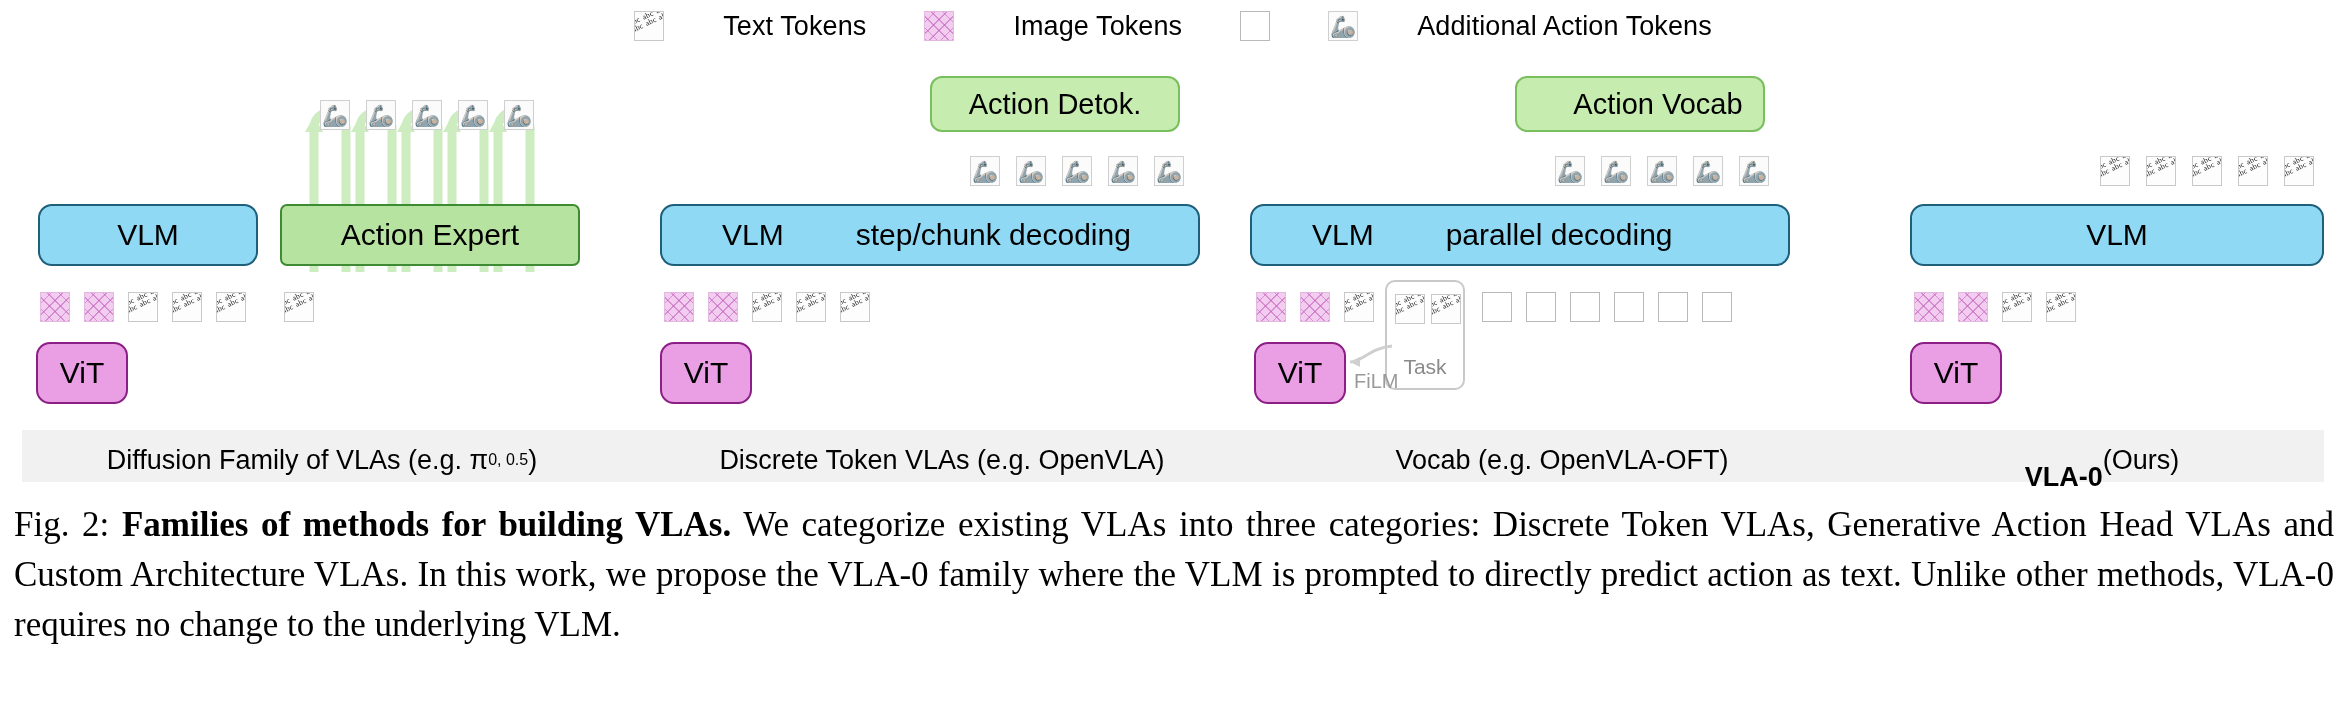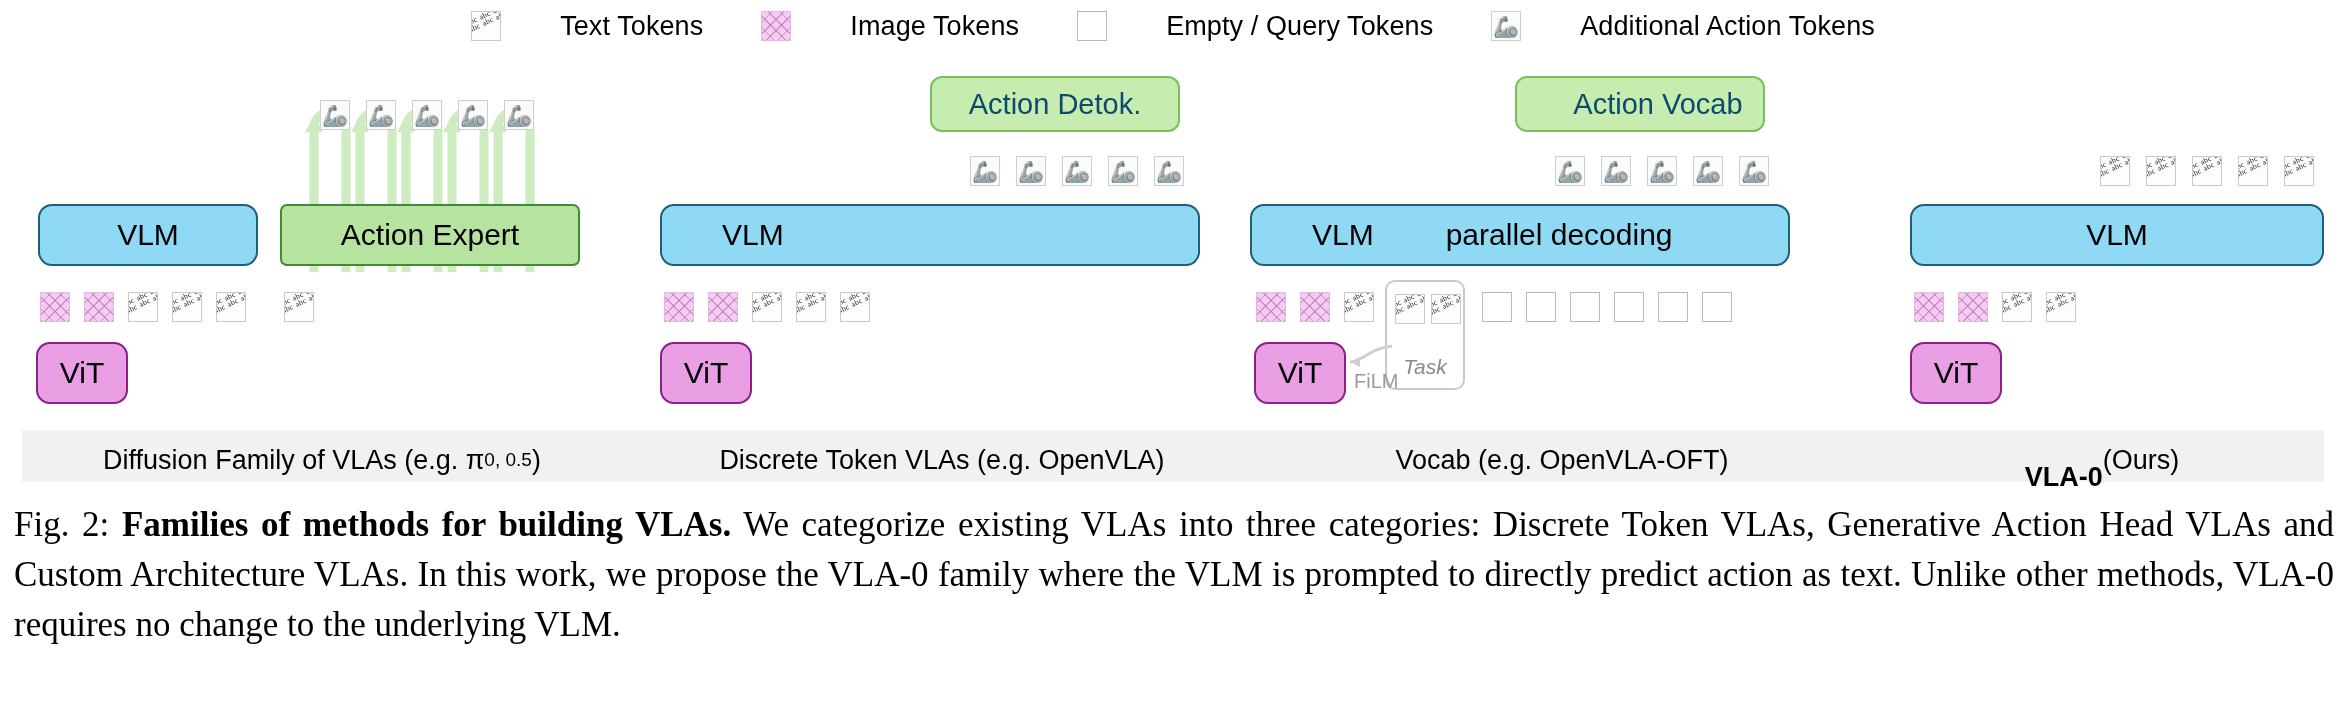--- a/index.html
+++ b/index.html
@@ -58,21 +58,21 @@
   
   .diagram{position:absolute;left:0;top:52px;width:2346px;height:378px;}
 
   .panel{position:absolute;top:0;height:378px;}
 
   
   .greenbox{
     position:absolute;
     background:#c6ecb0;border:2px solid #79bf5e;border-radius:12px;
     display:flex;align-items:center;justify-content:center;
-    font-size:29px;color:#0c4a6e;box-sizing:border-box;
+    font-size:29px;color:#000000;box-sizing:border-box;
   }
   
   .bluebar{
     position:absolute;height:62px;
     background:#8fd9f5;border:2.5px solid #1e5f7a;border-radius:14px;
     display:flex;align-items:center;justify-content:center;
     font-size:30px;box-sizing:border-box;
   }
   .bluebar .lbl-main{font-size:30px;}
   .bluebar.two{justify-content:flex-start;}
@@ -99,35 +99,35 @@
   
   .loops{position:absolute;pointer-events:none;}
 
   
   .taskbox{
     position:absolute;border:2px solid #c9c9c9;border-radius:10px;background:#fff;
     box-sizing:border-box;
   }
   .taskbox .tb-label{
     position:absolute;left:0;right:0;bottom:9px;text-align:center;
-    font-size:21px;color:#8a8a8a;font-style:italic;
+    font-size:21px;color:#8a8a8a;
   }
   .film-label{position:absolute;font-size:20px;color:#9a9a9a;}
 
   
   .band{
     position:absolute;left:22px;top:430px;width:2302px;height:52px;
     background:#f1f1f1;
   }
   .band-item{
     position:absolute;top:0;height:60px;
     display:flex;align-items:center;justify-content:center;
     font-size:27px;white-space:nowrap;
   }
-  .sub{font-size:19px;vertical-align:sub;}
+  .sub{font-size:16px;vertical-align:sub;}
   .bold{font-weight:bold;margin-top:35px;}
 
   
   .figcap{
     position:absolute;left:14px;top:500px;width:2320px;
     font-family:"Liberation Serif", serif;
     font-size:35px;line-height:50px;color:#000;
     text-align:justify;
   }
   .figcap b{font-weight:bold;}
@@ -139,21 +139,20 @@
   <div class="legend-item">
     <span class="tok tok-text"></span>
     <span class="legend-label">Text Tokens</span>
   </div>
   <div class="legend-item">
     <span class="tok tok-img"></span>
     <span class="legend-label">Image Tokens</span>
   </div>
   <div class="legend-item">
     <span class="tok tok-empty"></span>
-    <span class="legend-label">Empty / Query Tokens</span>
   </div>
   <div class="legend-item">
     <span class="tok tok-action">🦾</span>
     <span class="legend-label">Additional Action Tokens</span>
   </div>
 </div>
 
 <div class="diagram">
 
   <div class="panel" style="left:0;width:600px;">
@@ -221,20 +220,21 @@
     <div class="tokrow" style="left:330px;top:104px;gap:16px;">
       <span class="tok tok-action">🦾</span>
       <span class="tok tok-action">🦾</span>
       <span class="tok tok-action">🦾</span>
       <span class="tok tok-action">🦾</span>
       <span class="tok tok-action">🦾</span>
     </div>
 
     <div class="bluebar two" style="left:20px;top:152px;width:540px;">
       <span class="lbl-left">VLM</span>
+      <span class="lbl-right">step/chunk decoding</span>
     </div>
 
     <div class="tokrow" style="left:24px;top:240px;gap:14px;">
       <span class="tok tok-img"></span>
       <span class="tok tok-img"></span>
       <span class="tok tok-text"></span>
       <span class="tok tok-text"></span>
       <span class="tok tok-text"></span>
     </div>
 

